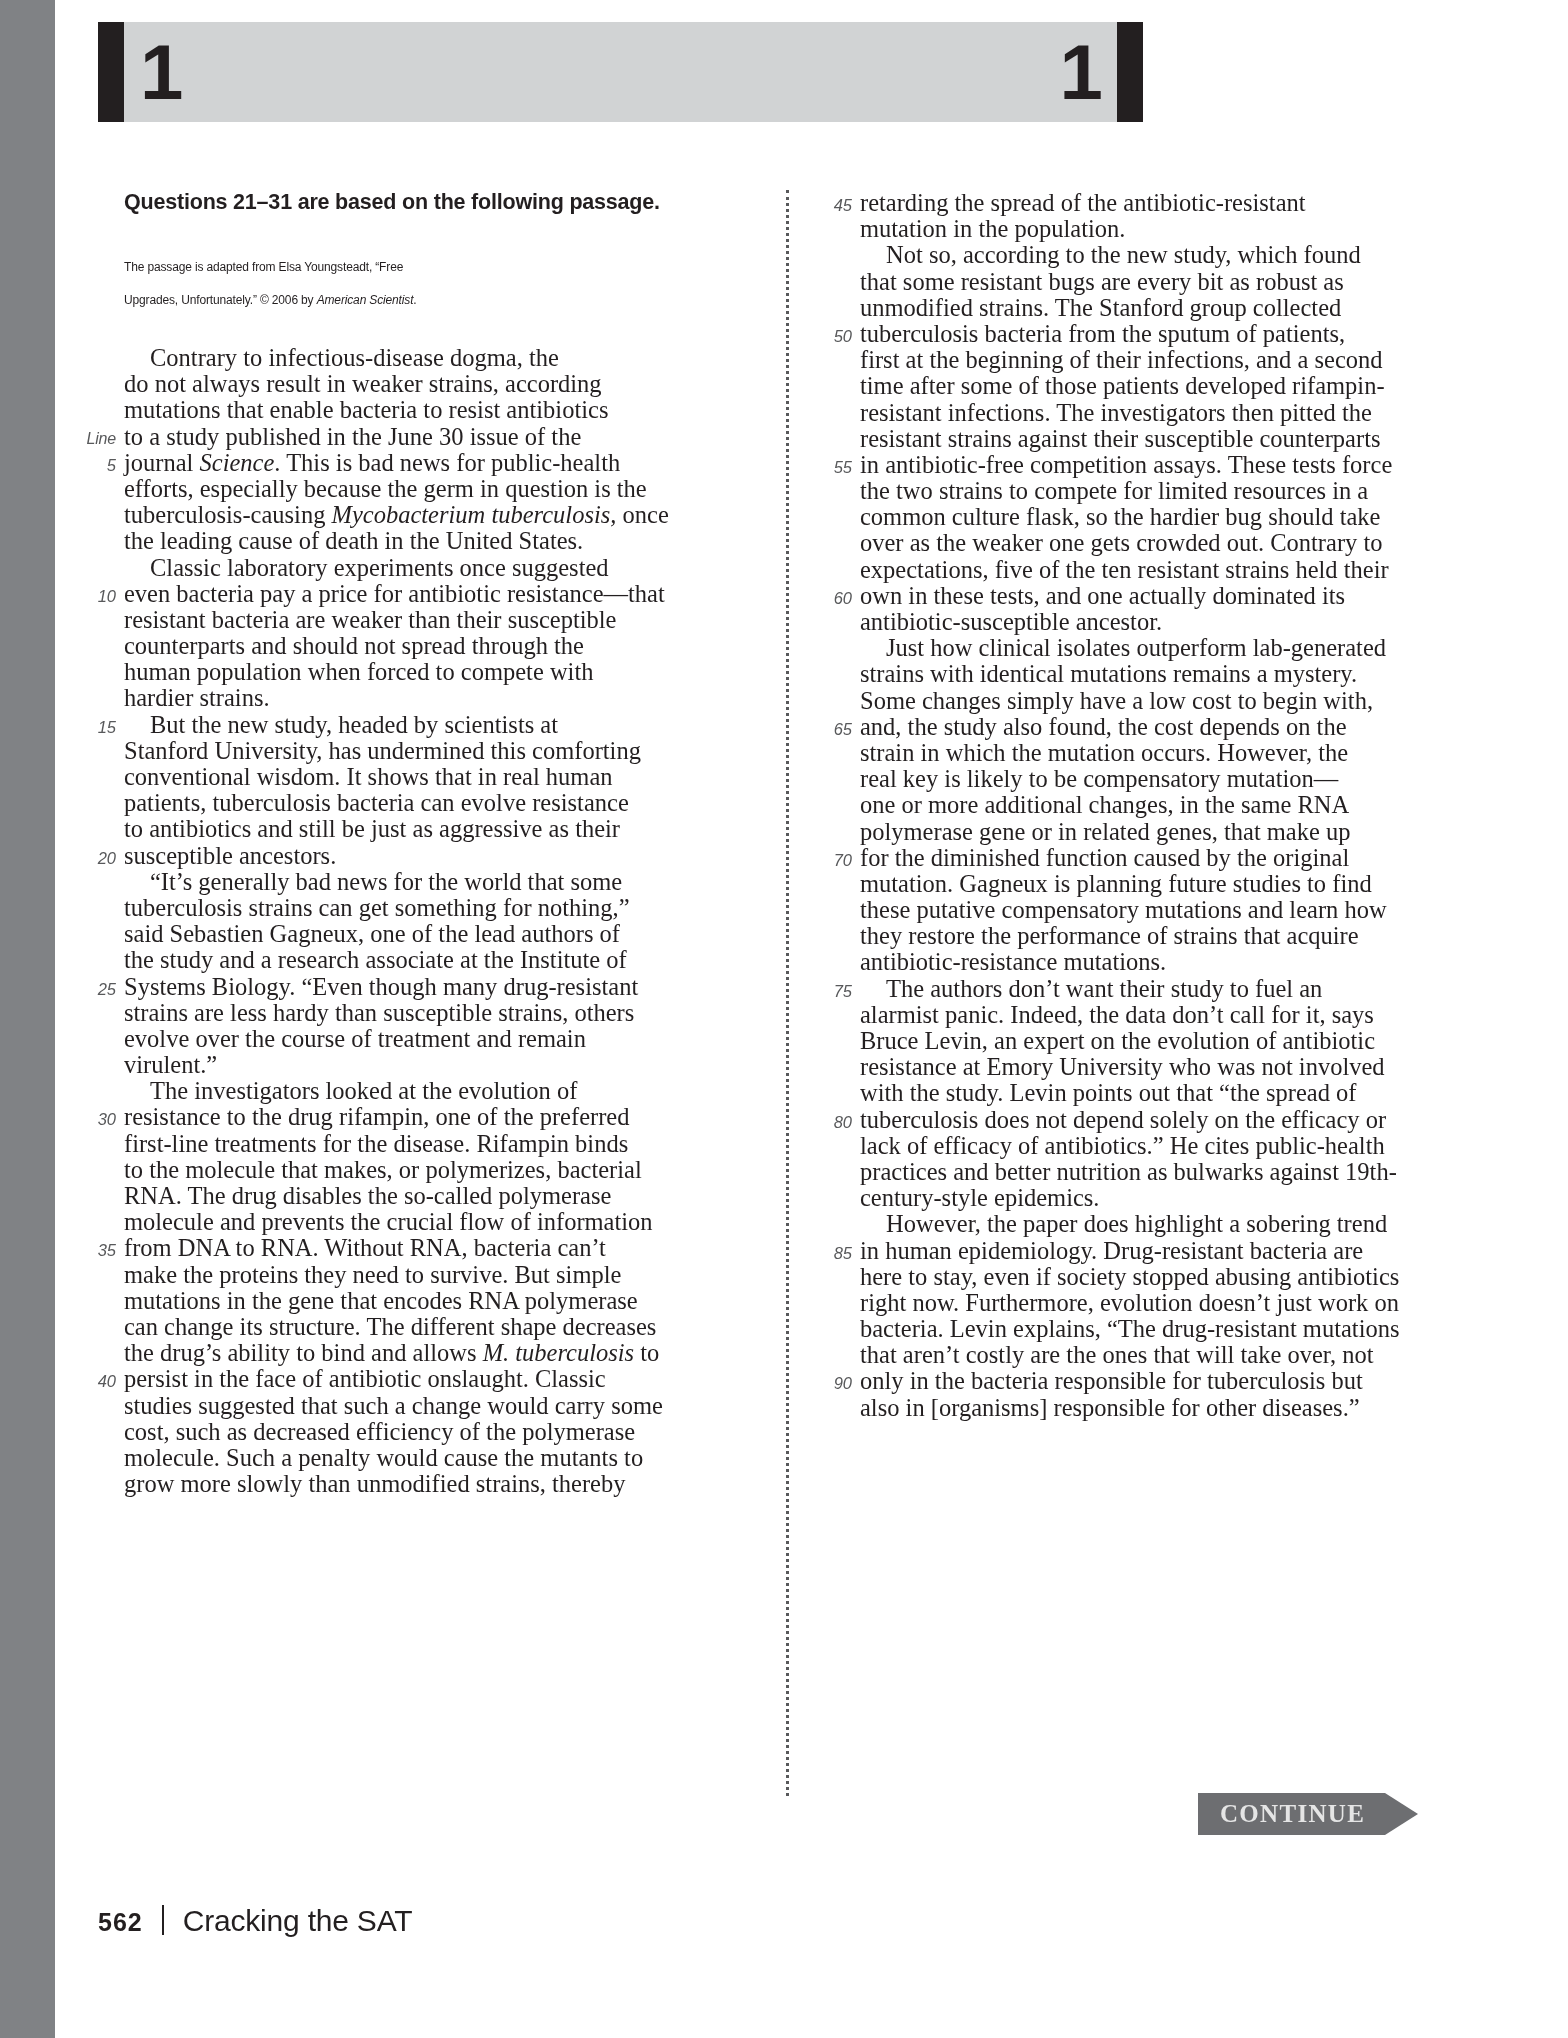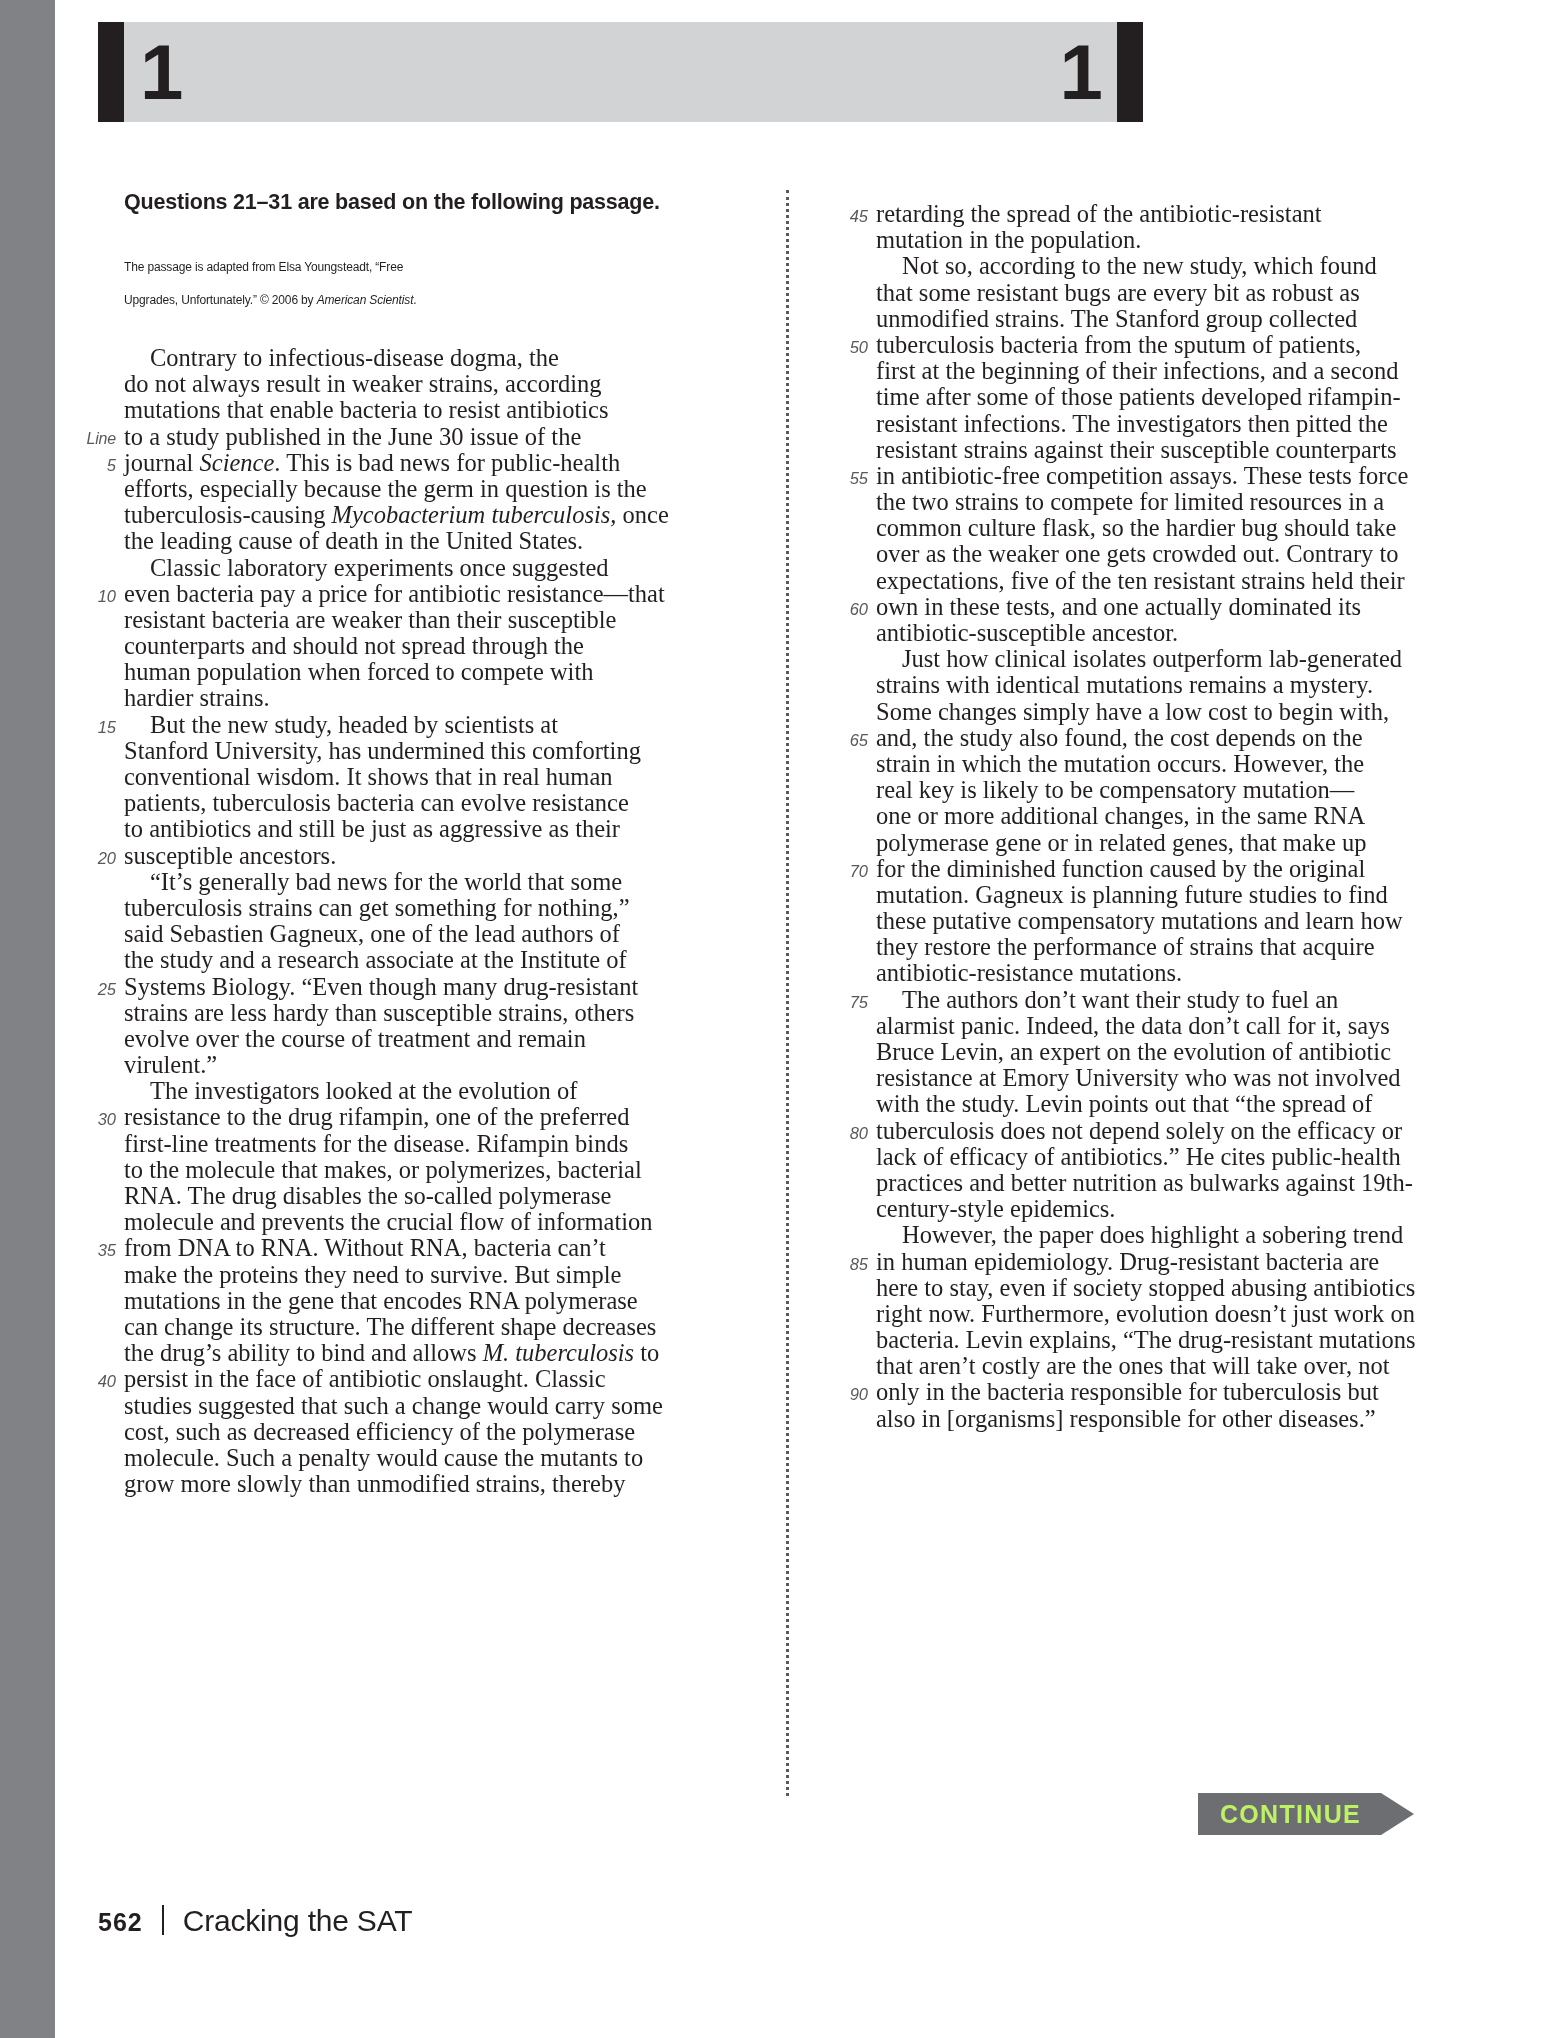--- a/index.html
+++ b/index.html
@@ -71,21 +71,21 @@
     top: 190px;
     width: 1352px;
     height: 1600px;
   }
   .column {
     position: absolute;
     top: 0;
     width: 600px;
   }
   .column.left  { left: 0; }
-  .column.right { left: 752px; margin-top: 11px; }
+  .column.right { left: 736px; }
 
   
   #column-divider {
     position: absolute;
     left: 688px;
     top: 0px;
     width: 0;
     height: 1606px;
     border-left: 3px dotted #58595b;
   }
@@ -143,22 +143,22 @@
   #continue-button {
     position: absolute;
     left: 1198px;
     top: 1793px;
     height: 42px;
     display: flex;
     align-items: stretch;
   }
   #continue-button .cbody {
     background: #6d6e71;
-    color: #bef264;
-    font-family: Liberation Sans, sans-serif;
+    color: #e5e5e5;
+    font-family: Liberation Serif, serif;
     font-weight: bold;
     font-size: 25px;
     letter-spacing: 1.3px;
     display: flex;
     align-items: center;
     padding: 0 20px 0 22px;
   }
   #continue-button .carrow {
     width: 0; height: 0;
     border-top: 21px solid transparent;

